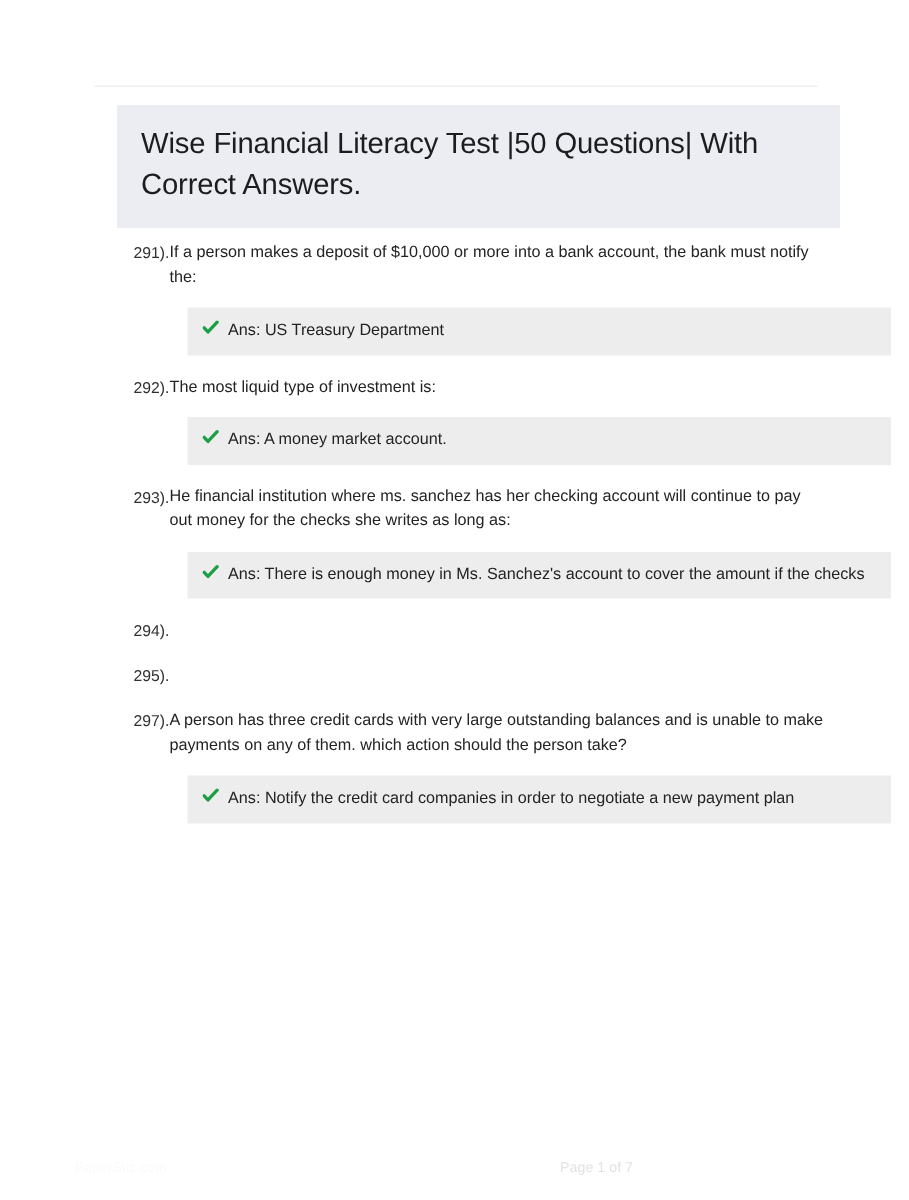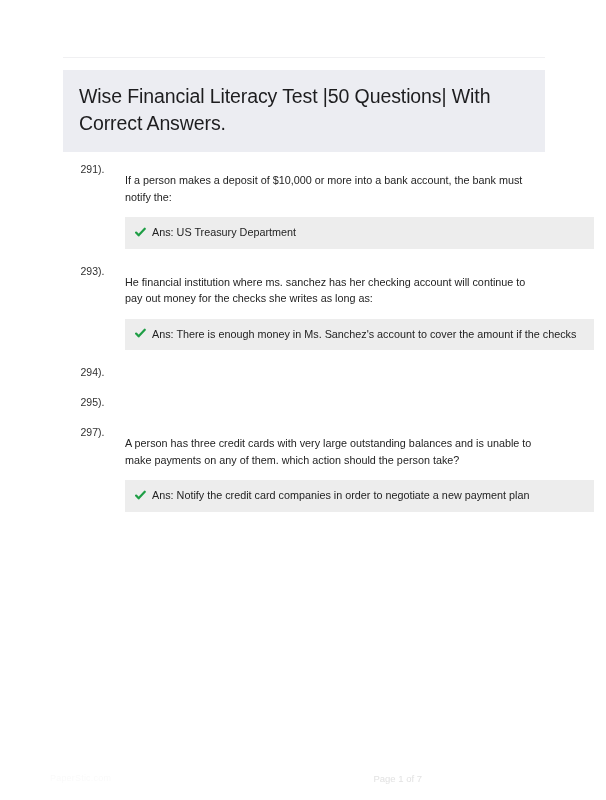--- a/index.html
+++ b/index.html
@@ -24,21 +24,21 @@
   .top-rule {
     position: absolute;
     left: 63px;
     top: 57px;
     width: 482px;
     height: 1px;
     background: #f0f0f2;
   }
   .doc-header {
     position: absolute;
-    left: 63px;
+    left: 78px;
     top: 70px;
     width: 482px;
     box-sizing: border-box;
     background: #ecedf2;
     padding: 13px 16px 15px 16px;
   }
   .doc-title {
     font-size: 19.5px;
     line-height: 27px;
     font-weight: 400;
@@ -59,40 +59,40 @@
     margin-bottom: 13px;
   }
   .q-number {
     width: 41px;
     min-width: 41px;
     margin-left: 72px;
     font-size: 10.5px;
     line-height: 16px;
     color: #303030;
     padding-top: 1px;
-    text-align: center;
+    text-align: right;
   }
   .q-body {
     flex: 1;
     padding-right: 56px;
   }
   .q-text {
     font-size: 10.8px;
     line-height: 16.5px;
     color: #232323;
-    margin: 12px;
+    margin: 0;
   }
   .answer-bar {
     background: #ededed;
     margin-top: 12px;
     margin-left: 12px;
     margin-right: -44px;
     padding: 7px 10px 8px 10px;
     display: flex;
-    align-items: flex-end;
+    align-items: flex-start;
     gap: 6px;
   }
   .check-icon {
     flex: 0 0 auto;
     width: 11px;
     height: 14px;
     display: inline-block;
     line-height: 14px;
     margin-top: 1px;
   }
@@ -144,20 +144,34 @@
             <span class="check-icon">
               <svg viewBox="0 0 16 16" width="11" height="11" aria-hidden="true">
                 <path d="M1.6 8.1 L5.3 12.1 L14.2 2.6" fill="none" stroke="#1e9e45" stroke-width="3.2" stroke-linecap="round" stroke-linejoin="round"></path>
               </svg>
             </span>
             <span class="answer-text">Ans: US Treasury Department</span>
           </div>
         </div>
       </div>
       <div class="qa-item">
+        <div class="q-number">292).</div>
+        <div class="q-body">
+          <p class="q-text">The most liquid type of investment is:</p>
+          <div class="answer-bar">
+            <span class="check-icon">
+              <svg viewBox="0 0 16 16" width="11" height="11" aria-hidden="true">
+                <path d="M1.6 8.1 L5.3 12.1 L14.2 2.6" fill="none" stroke="#1e9e45" stroke-width="3.2" stroke-linecap="round" stroke-linejoin="round"></path>
+              </svg>
+            </span>
+            <span class="answer-text">Ans: A money market account.</span>
+          </div>
+        </div>
+      </div>
+      <div class="qa-item">
         <div class="q-number">293).</div>
         <div class="q-body">
           <p class="q-text">He financial institution where ms. sanchez has her checking account will continue to pay out money for the checks she writes as long as:</p>
           <div class="answer-bar">
             <span class="check-icon">
               <svg viewBox="0 0 16 16" width="11" height="11" aria-hidden="true">
                 <path d="M1.6 8.1 L5.3 12.1 L14.2 2.6" fill="none" stroke="#1e9e45" stroke-width="3.2" stroke-linecap="round" stroke-linejoin="round"></path>
               </svg>
             </span>
             <span class="answer-text">Ans: There is enough money in Ms. Sanchez's account to cover the amount if the checks</span>

